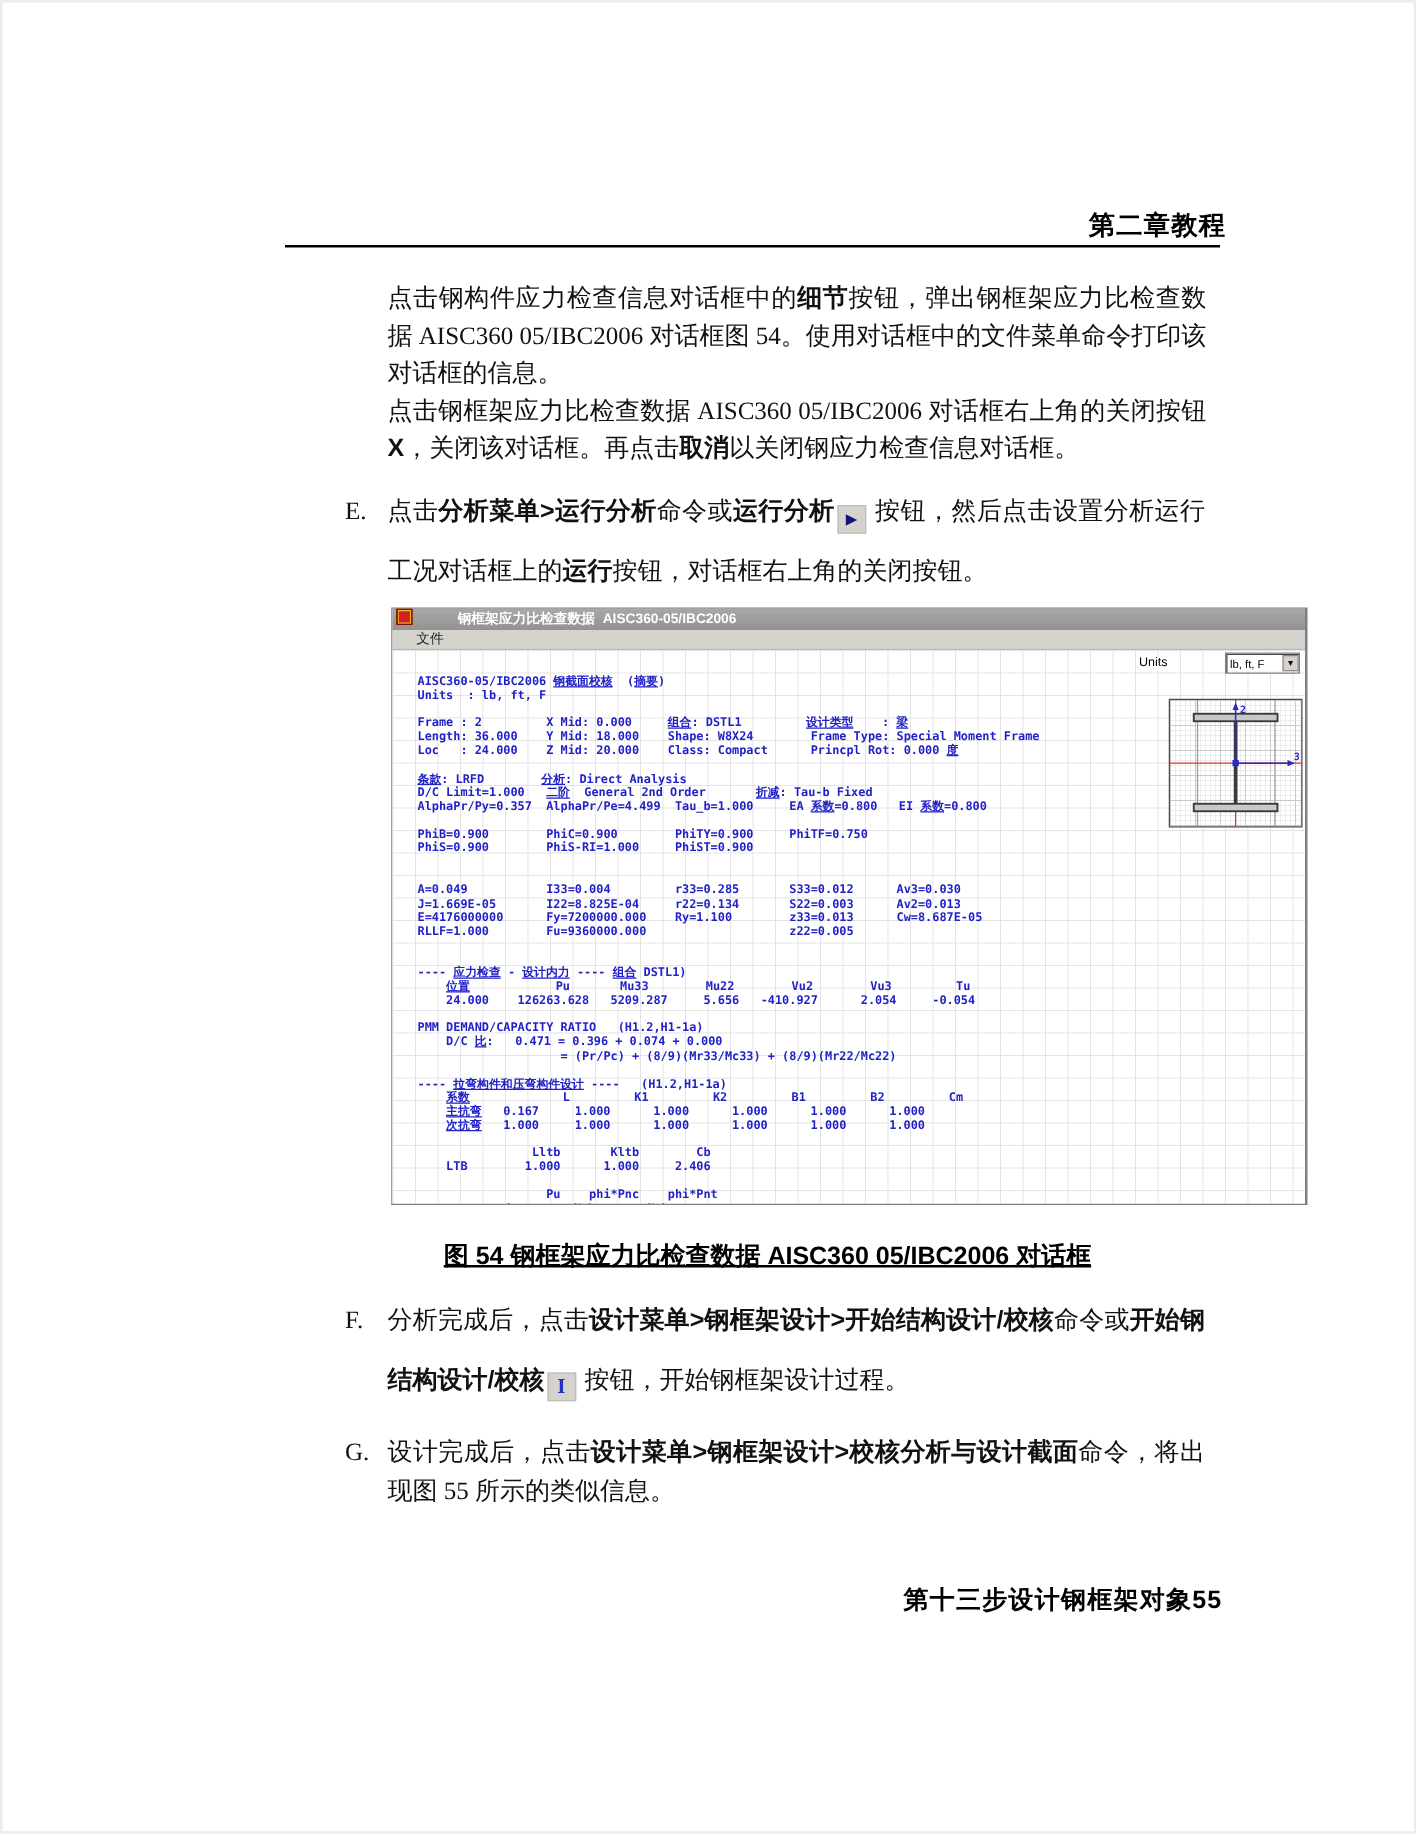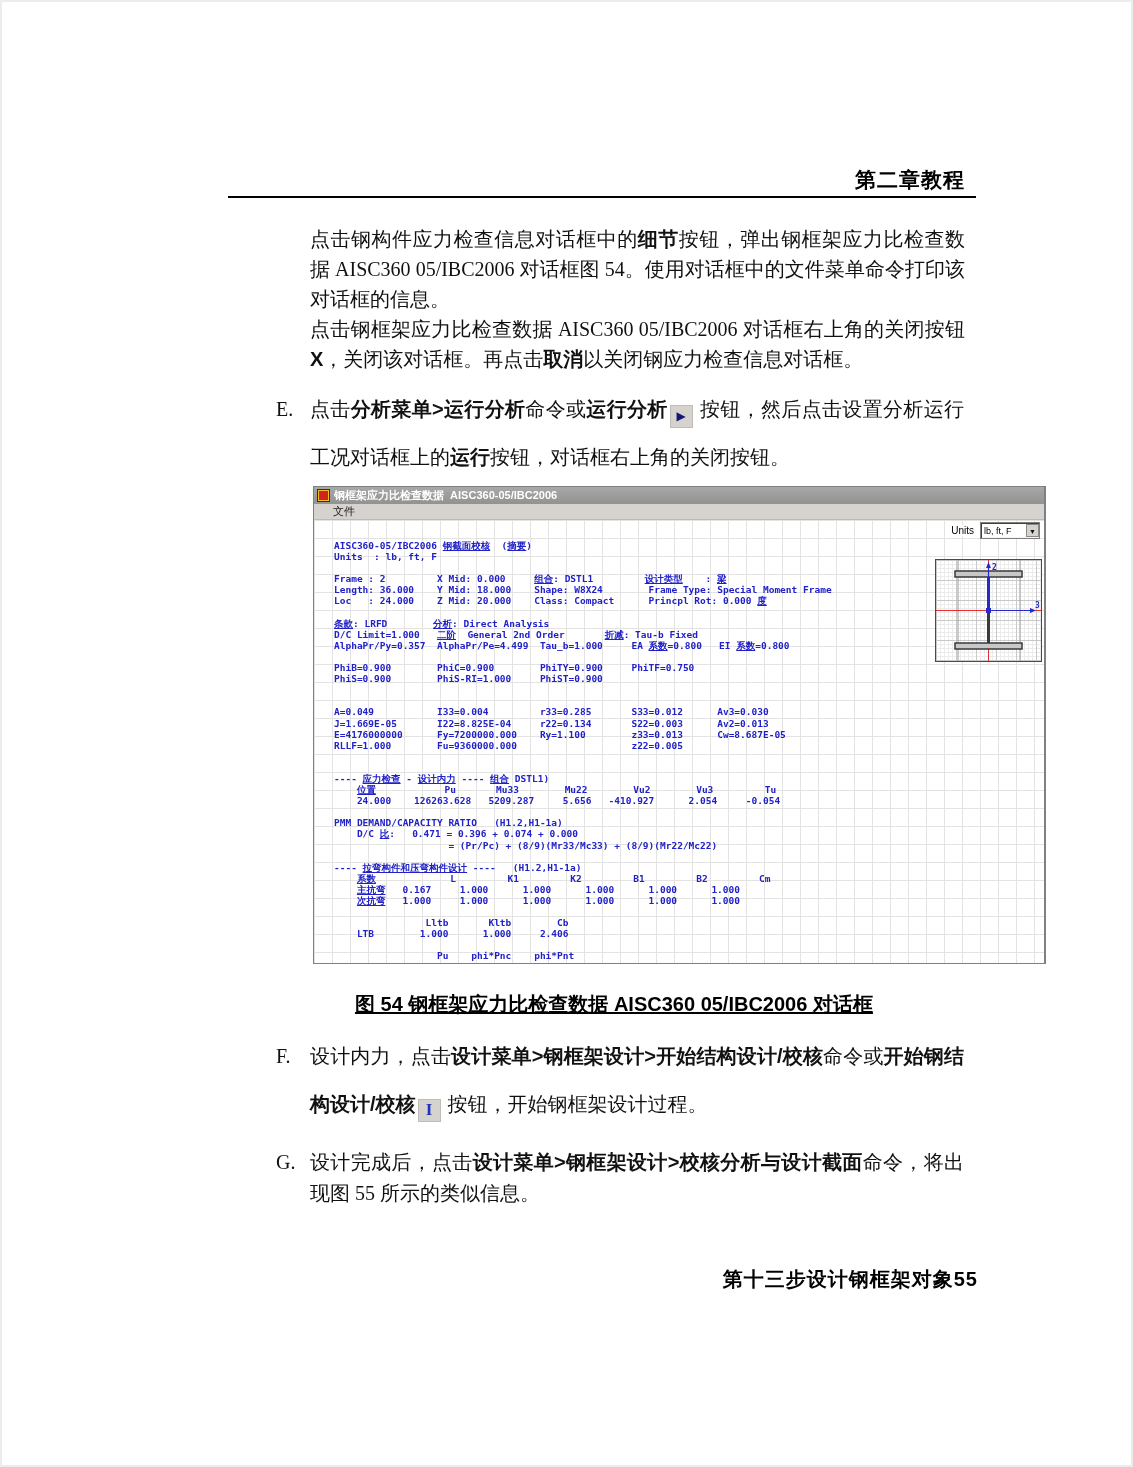--- a/index.html
+++ b/index.html
@@ -3,21 +3,21 @@
 <meta charset="utf-8">
 <style>
   html,body{margin:0;padding:0;background:#ffffff;}
   .page{
     position:relative;width:1133px;height:1467px;background:#fff;
     font-family:"Liberation Serif",serif;color:#111;overflow:hidden;
     box-shadow:inset 0 0 0 2px #ececec;
   }
   
   .hdr{
-    position:absolute;left:220px;top:166px;width:745px;
+    position:absolute;left:236px;top:166px;width:745px;
     text-align:right;font-family:"Liberation Sans",sans-serif;
     font-weight:bold;font-size:21px;letter-spacing:1px;color:#000;
   }
   .hdr-rule{position:absolute;left:228px;top:196px;width:748px;height:2px;background:#000;}
   .ftr{
     position:absolute;left:230px;top:1266px;width:748px;
     text-align:right;font-family:"Liberation Sans",sans-serif;
     font-weight:bold;font-size:20px;letter-spacing:1px;color:#000;
   }
   
@@ -45,21 +45,21 @@
     font-family:"Liberation Sans",sans-serif;font-weight:bold;font-size:20px;color:#000;text-decoration:underline;
   }
   
   .dialog{
     position:absolute;left:313px;top:486px;width:733px;height:478px;
     border:1px solid #808080;border-right-width:2px;border-bottom-width:2px;
     background:#fff;box-sizing:border-box;
   }
   .titlebar{
     height:17px;background:linear-gradient(#a8a8a8,#929292);
-    display:flex;align-items:center;padding:0 3px;
+    display:flex;padding:0 3px;gap:32px;
   }
   .app-icon{
     width:11px;height:11px;background:#d42020;border:1px solid #7a1010;
     box-shadow:inset 0 0 0 1px #f0c020;margin-right:4px;flex:0 0 11px;
   }
   .title-text{
     color:#fff;font-family:"Liberation Sans",sans-serif;font-weight:bold;
     font-size:11px;white-space:pre;overflow:hidden;
   }
   .menubar{
@@ -75,21 +75,21 @@
       linear-gradient(90deg,#e3e3e3 1px, transparent 1px);
     background-size:18px 18px;
   }
   .units-row{
     position:absolute;top:2px;right:4px;display:flex;align-items:center;
     font-family:"Liberation Sans",sans-serif;font-size:10px;color:#000;
   }
   .units-label{margin-right:4px;background:#fff;padding:0 2px;}
   .units-select{
     width:58px;height:15px;background:#fff;display:flex;align-items:center;
-    border:1px solid #7f7f7f;box-shadow:inset 1px 1px 0 #404040, inset -1px -1px 0 #f4f4f4;
+    border:1px solid #7f7f7f;box-shadow:inset 1px 1px 0 #404040, inset -1px -1px 0 #f4f4f4;margin-left:40px;
   }
   .units-value{flex:1;font-size:9px;padding-left:3px;white-space:nowrap;overflow:hidden;}
   .dd-btn{
     flex:0 0 13px;height:13px;background:#d6d3ce;border:1px solid #8a8a8a;
     font-size:7px;line-height:13px;text-align:center;color:#111;box-sizing:border-box;
   }
   .report{
     position:absolute;left:9px;top:9px;margin:11px;
     font-family:"DejaVu Sans Mono","Liberation Mono",monospace;
     font-weight:bold;font-size:9.5px;line-height:11.1px;
@@ -204,21 +204,21 @@
           <text x="99" y="48" font-size="8" font-weight="bold" fill="#2828cc" font-family="DejaVu Sans Mono, monospace">3</text>
         </svg>
       </div>
     </div>
   </div>
 
   <div class="caption">图 54 钢框架应力比检查数据 AISC360 05/IBC2006 对话框</div>
 
   <div class="step step-f">
     <div class="step-label">F.</div>
-    <div class="step-text rich"><span>设计内力，点击</span><b>设计菜单&gt;钢框架设计&gt;开始结构设计/校核</b><span>命令或</span><b>开始钢结构设计/校核</b><span class="inline-btn ibeam">I</span><span> 按钮，开始钢框架设计过程。</span></div>
+    <div class="step-text rich"><span>分析完成后，点击</span><b>设计菜单&gt;钢框架设计&gt;开始结构设计/校核</b><span>命令或</span><b>开始钢结构设计/校核</b><span class="inline-btn ibeam">I</span><span> 按钮，开始钢框架设计过程。</span></div>
   </div>
 
   <div class="step step-g">
     <div class="step-label">G.</div>
     <div class="step-text rich"><span>设计完成后，点击</span><b>设计菜单&gt;钢框架设计&gt;校核分析与设计截面</b><span>命令，将出现图 55 所示的类似信息。</span></div>
   </div>
 
   <div class="ftr">第十三步设计钢框架对象55</div>
 
 </div>

